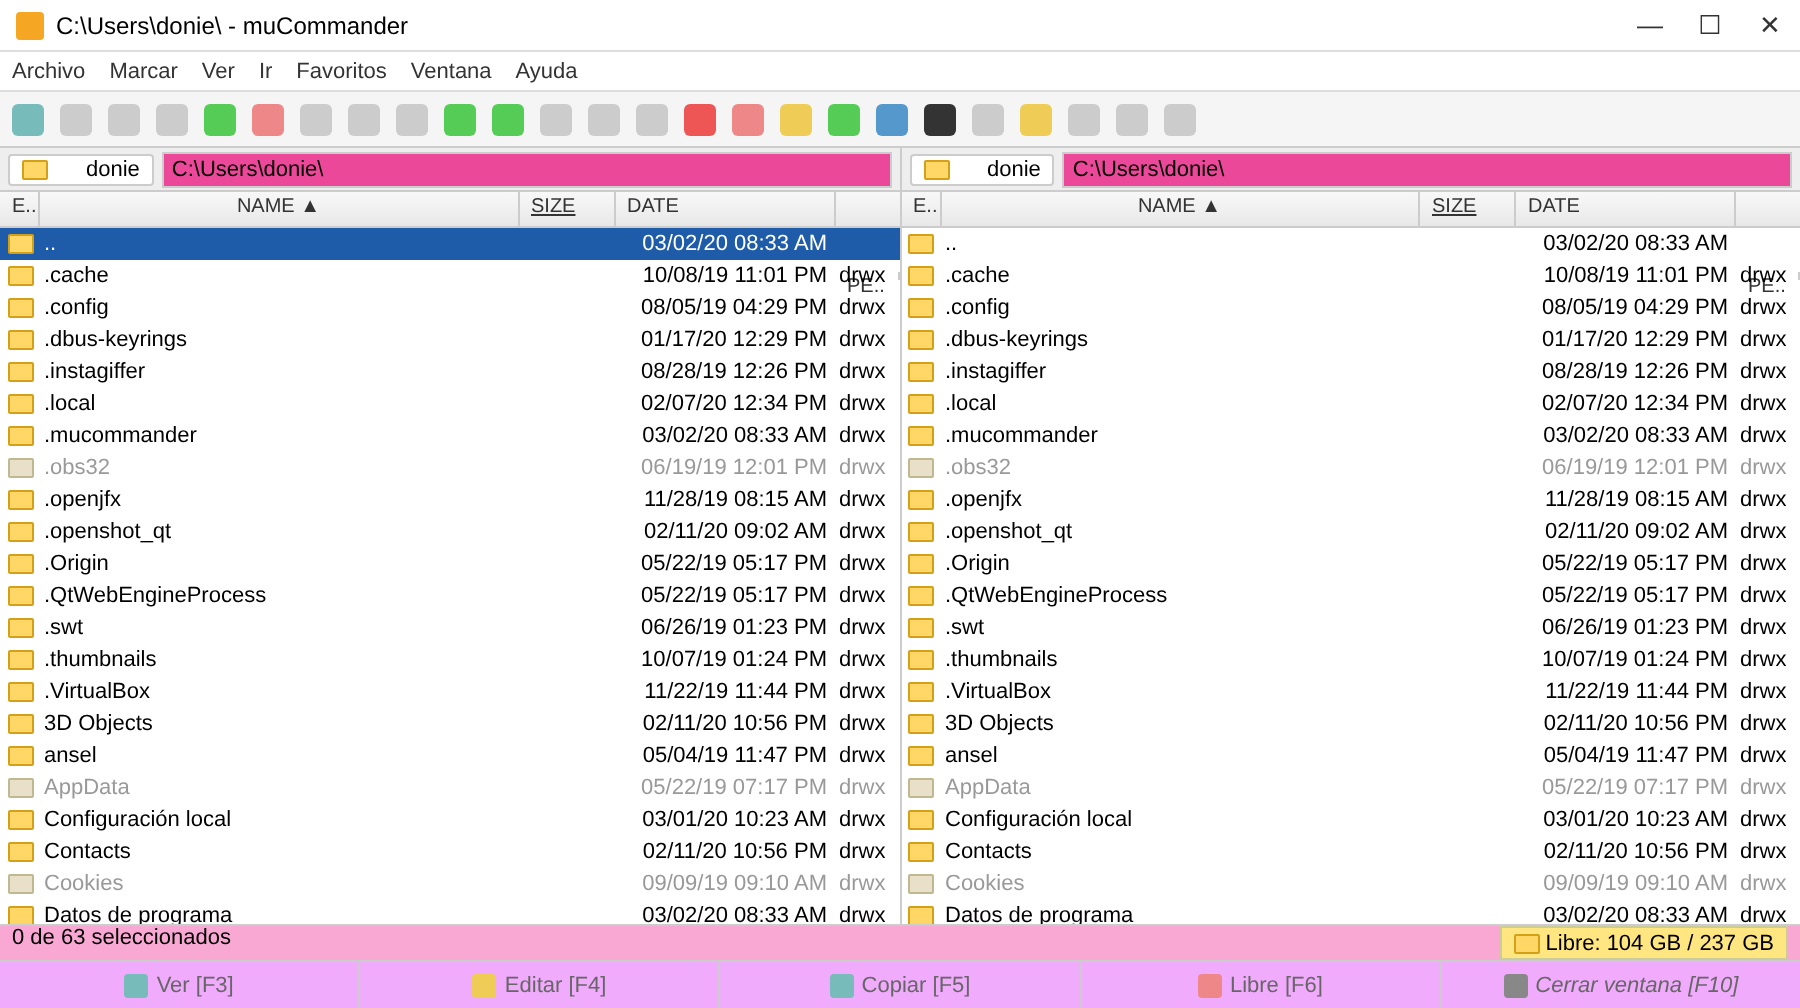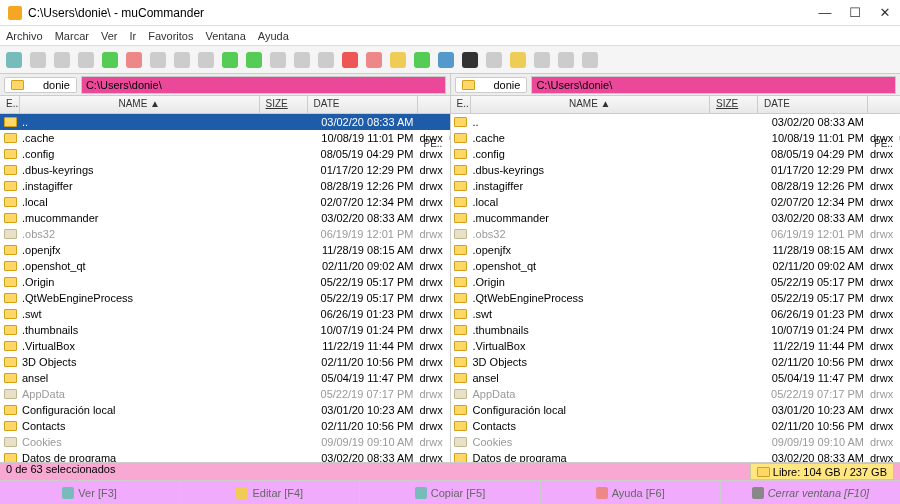--- a/index.html
+++ b/index.html
@@ -646,19 +646,19 @@
     <div class="fkey">
       <span class="fi" style="background:#ec5"></span>
       <span>Editar [F4]</span>
     </div>
     <div class="fkey">
       <span class="fi" style="background:#7bb"></span>
       <span>Copiar [F5]</span>
     </div>
     <div class="fkey">
       <span class="fi" style="background:#e88"></span>
-      <span>Ayuda [F6]</span>
+      <span>Libre [F6]</span>
     </div>
     <div class="fkey">
       <span class="fi" style="background:#888"></span>
       <span>Cerrar ventana [F10]</span>
     </div>
   </div>
 
 </body></html>

